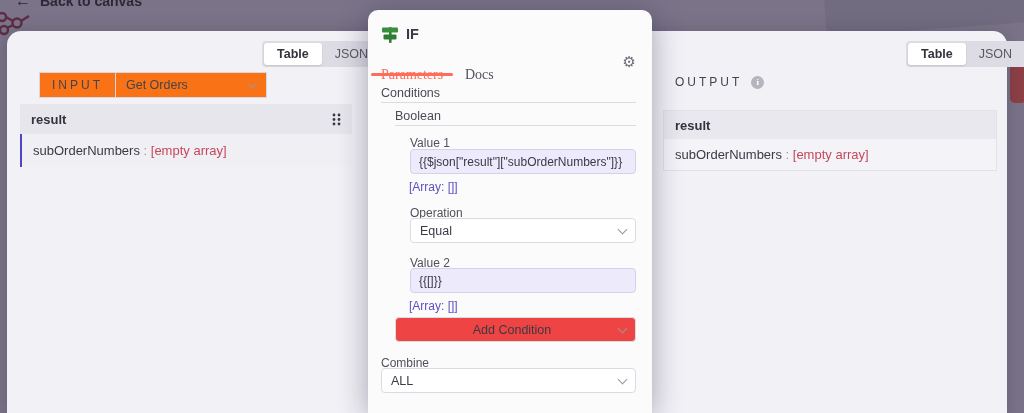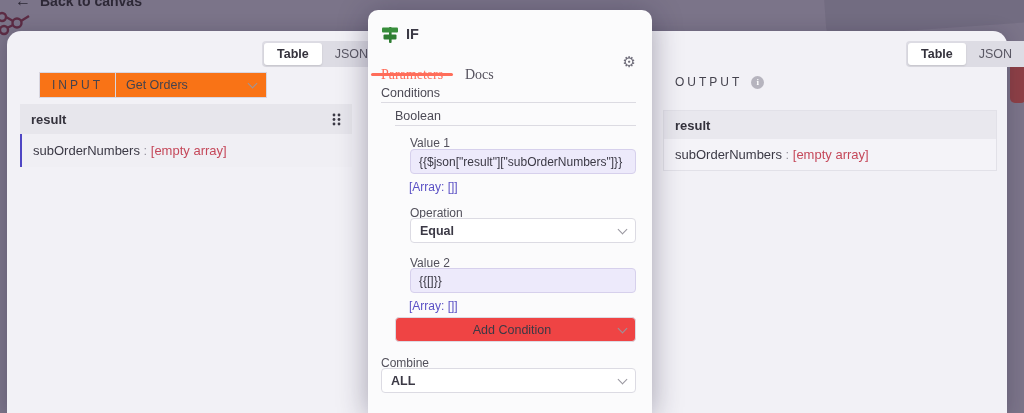--- a/index.html
+++ b/index.html
@@ -62,21 +62,21 @@
     background:#ff6d5a; border-radius:2px; }
   .gear { position:absolute; right:16px; top:43px; font-size:15px; color:#6f6d7a; cursor:pointer; }
   .m-label { position:absolute; font-size:12px; color:#52505b; }
   .m-hr { position:absolute; right:16px; border-top:1px solid #dcdbe2; }
   .expr-input { position:absolute; left:42px; width:226px; height:25px; background:#edeafb;
     border:1px solid #d6d0ec; border-radius:4px; display:flex; align-items:center;
     padding:0 8px; font-size:12px; color:#3b3945; }
   .hint { position:absolute; left:41px; font-size:12px; color:#5b51c5; }
   .m-select { position:absolute; left:42px; width:226px; height:25px; background:#fff;
     border:1px solid #dcdbe3; border-radius:4px; display:flex; align-items:center;
-    justify-content:space-between; padding:0 9px; font-size:12.5px; color:#3b3945; cursor:pointer;font-weight:bold; }
+    justify-content:space-between; padding:0 9px; font-size:12.5px; color:#3b3945; cursor:pointer; }
   .add-cond { position:absolute; left:27px; width:241px; height:25px; background:#ef4444;
     border:1px solid #dcdbe3; border-radius:4px; display:flex; align-items:center;
     padding:0 9px; font-size:12.5px; color:#3b3945; cursor:pointer; }
   .add-cond .ac-text { flex:1; text-align:center; }
 
   
   .output-label-row { position:absolute; left:668px; top:44px; display:flex; align-items:center; gap:9px; }
   .output-label { letter-spacing:3px; color:#45434e; font-size:12px; }
   .info-icon { width:13px; height:13px; border-radius:50%; background:#b6b4be; color:#fff;
     font-size:9px; font-weight:bold; display:flex; align-items:center; justify-content:center;

